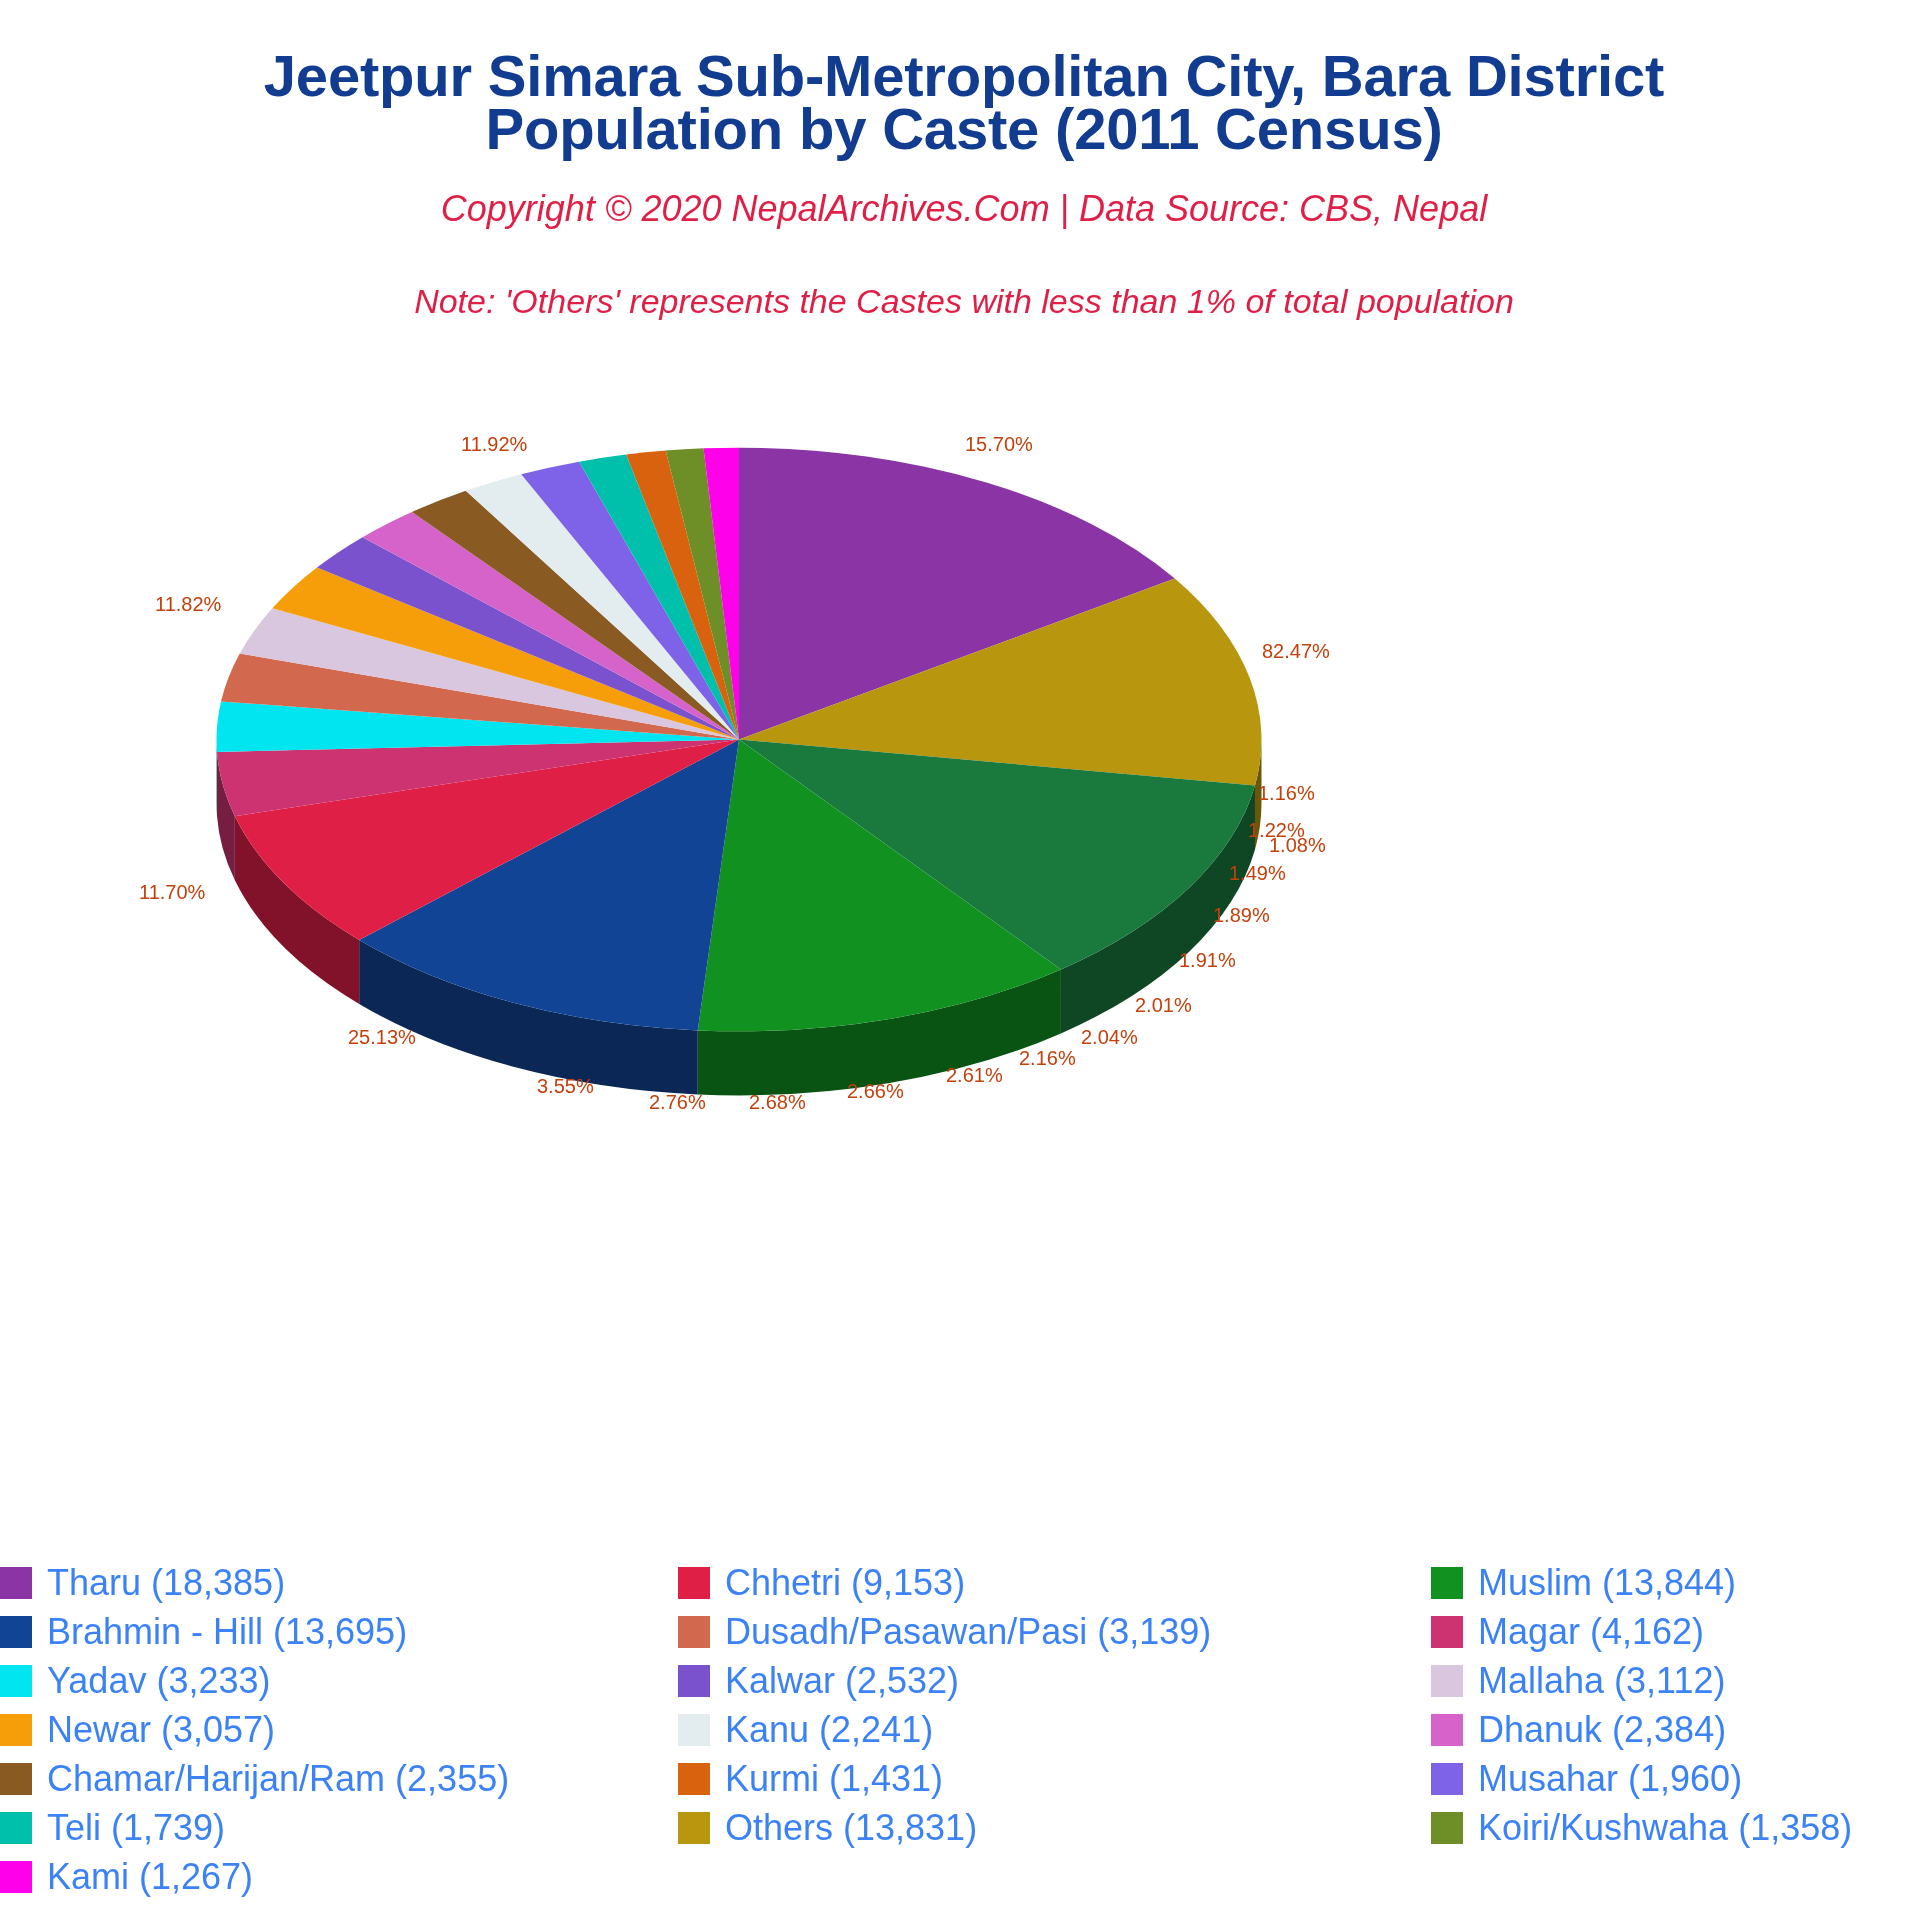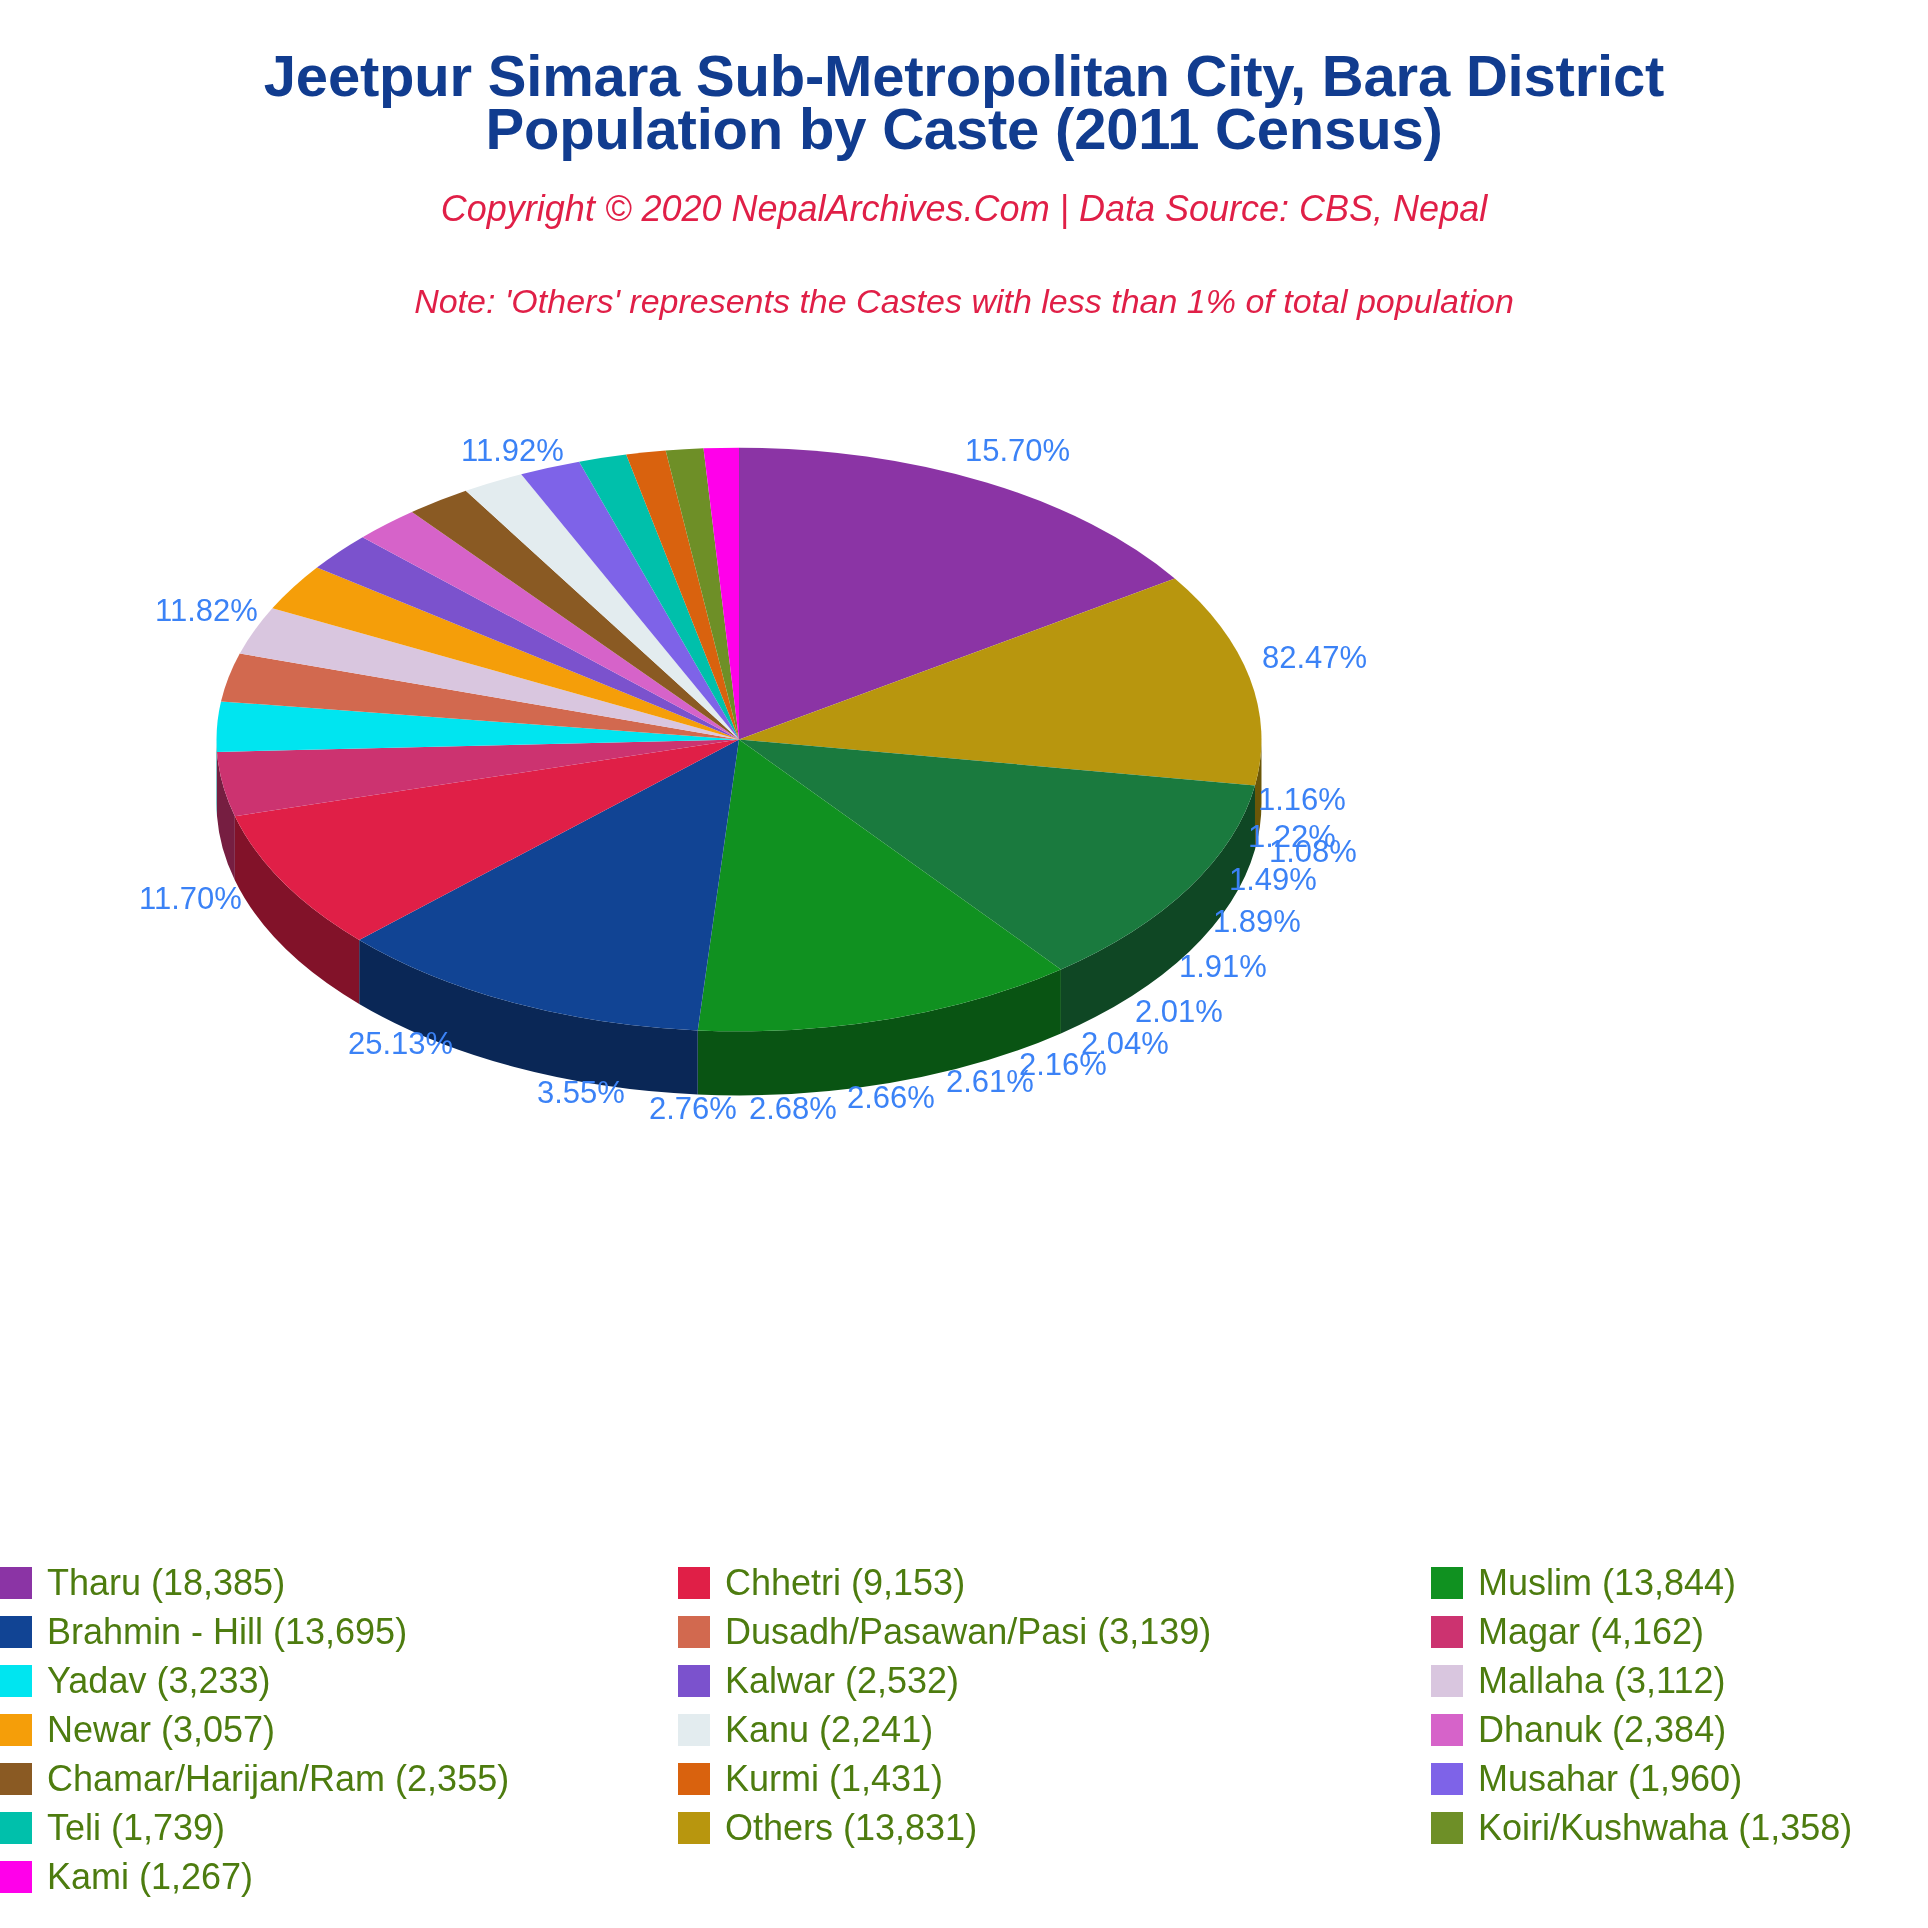--- a/index.html
+++ b/index.html
@@ -61,22 +61,22 @@
     width: 1928px;
     height: 782px;
   }
   .pie-svg {
     position: absolute;
     left: 0;
     top: 0;
   }
   .pct-label {
     position: absolute;
-    font-size: 31px;
-    color: #3b82f6;
+    font-size: 20px;
+    color: #c2410c;
     font-family: "Liberation Sans", sans-serif;
     white-space: nowrap;
   }
   .legend {
     position: absolute;
     left: 0;
     top: 1558px;
     width: 1928px;
     height: 358px;
   }
@@ -90,21 +90,21 @@
     height: 49px;
   }
   .swatch {
     width: 32px;
     height: 32px;
     margin-right: 15px;
     flex: 0 0 auto;
   }
   .legend-text {
     font-size: 36px;
-    color: #4d7c0f;
+    color: #3b82f6;
     white-space: nowrap;
   }
 </style>
 </head>
 <body>
 
 <div class="chart-root">
 
   <div class="title-block">
     <div class="title-line">Jeetpur Simara Sub-Metropolitan City, Bara District</div>

